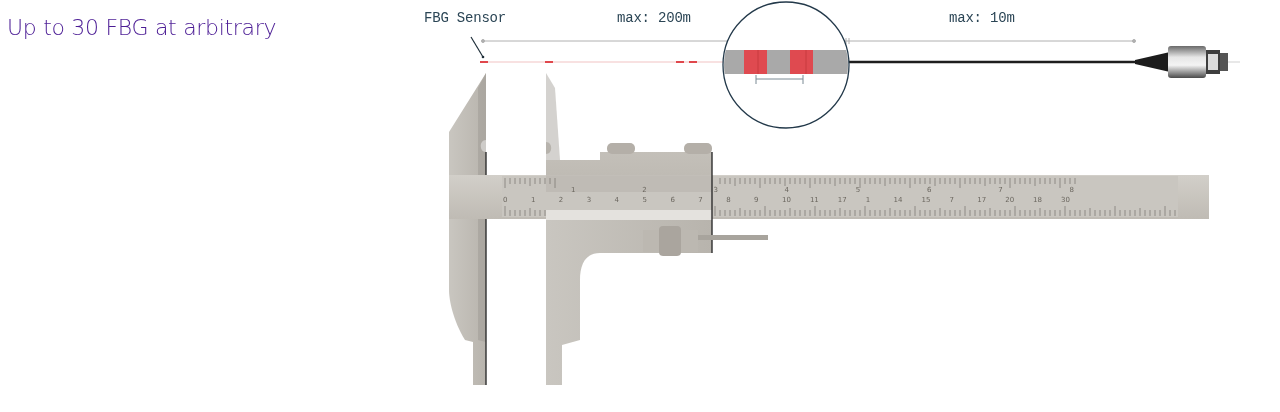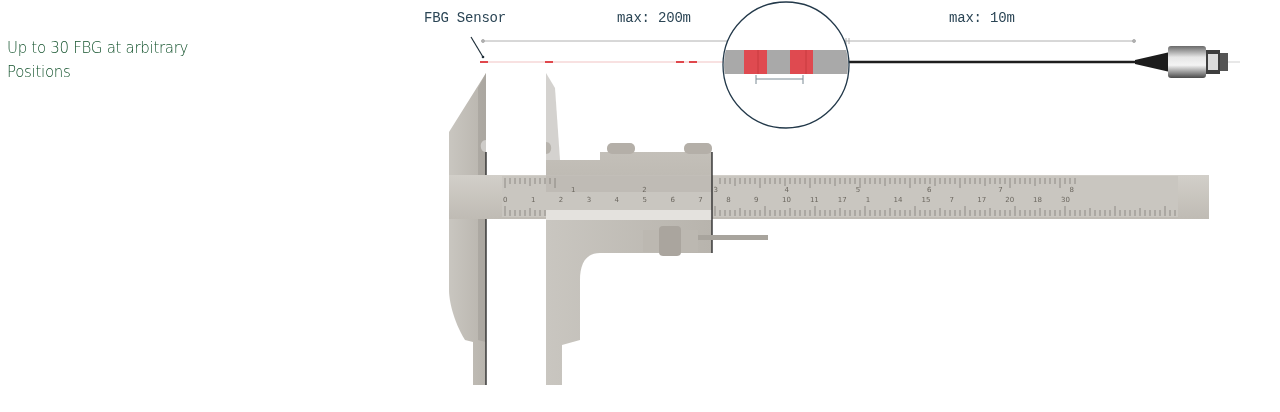--- a/index.html
+++ b/index.html
@@ -1,26 +1,25 @@
 <!DOCTYPE html>
 <html><head>
 <meta charset="utf-8">
 <style>
   html, body { margin:0; padding:0; background:#ffffff; }
   body { width:1280px; height:412px; position:relative; overflow:hidden; font-family:"DejaVu Sans", sans-serif; }
-  .headline { position:absolute; left:7px; top:36px; width:320px; font-family:"DejaVu Sans", sans-serif; font-size:15px; line-height:24px; color:#14532d; font-weight:300; letter-spacing:-0.3px; }
+  .headline { position:absolute; left:7px; top:16px; width:320px; font-family:"DejaVu Sans", sans-serif; font-size:22px; line-height:24px; color:#4c1d95; font-weight:300; letter-spacing:-0.3px; }
   .label { position:absolute; font-family:Liberation Mono, monospace; color:#2b4555; font-size:14px; letter-spacing:-0.2px; white-space:nowrap; }
   svg { position:absolute; left:0; top:0; }
 </style>
 </head>
 <body>
 
 <div class="headline">
   <div>Up to 30 FBG at arbitrary</div>
-  <div>Positions</div>
 </div>
 
 <div class="label" style="left:424px; top:10px;">FBG Sensor</div>
 <div class="label" style="left:617px; top:10px;">max: 200m</div>
 <div class="label" style="left:949px; top:10px;">max: 10m</div>
 <div class="label" style="left:739px; top:90px; font-size:14px;">min: 2mm</div>
 
 <svg width="1280" height="412" viewBox="0 0 1280 412">
   <defs>
     <linearGradient id="steel" x1="0" y1="0" x2="0" y2="1">

